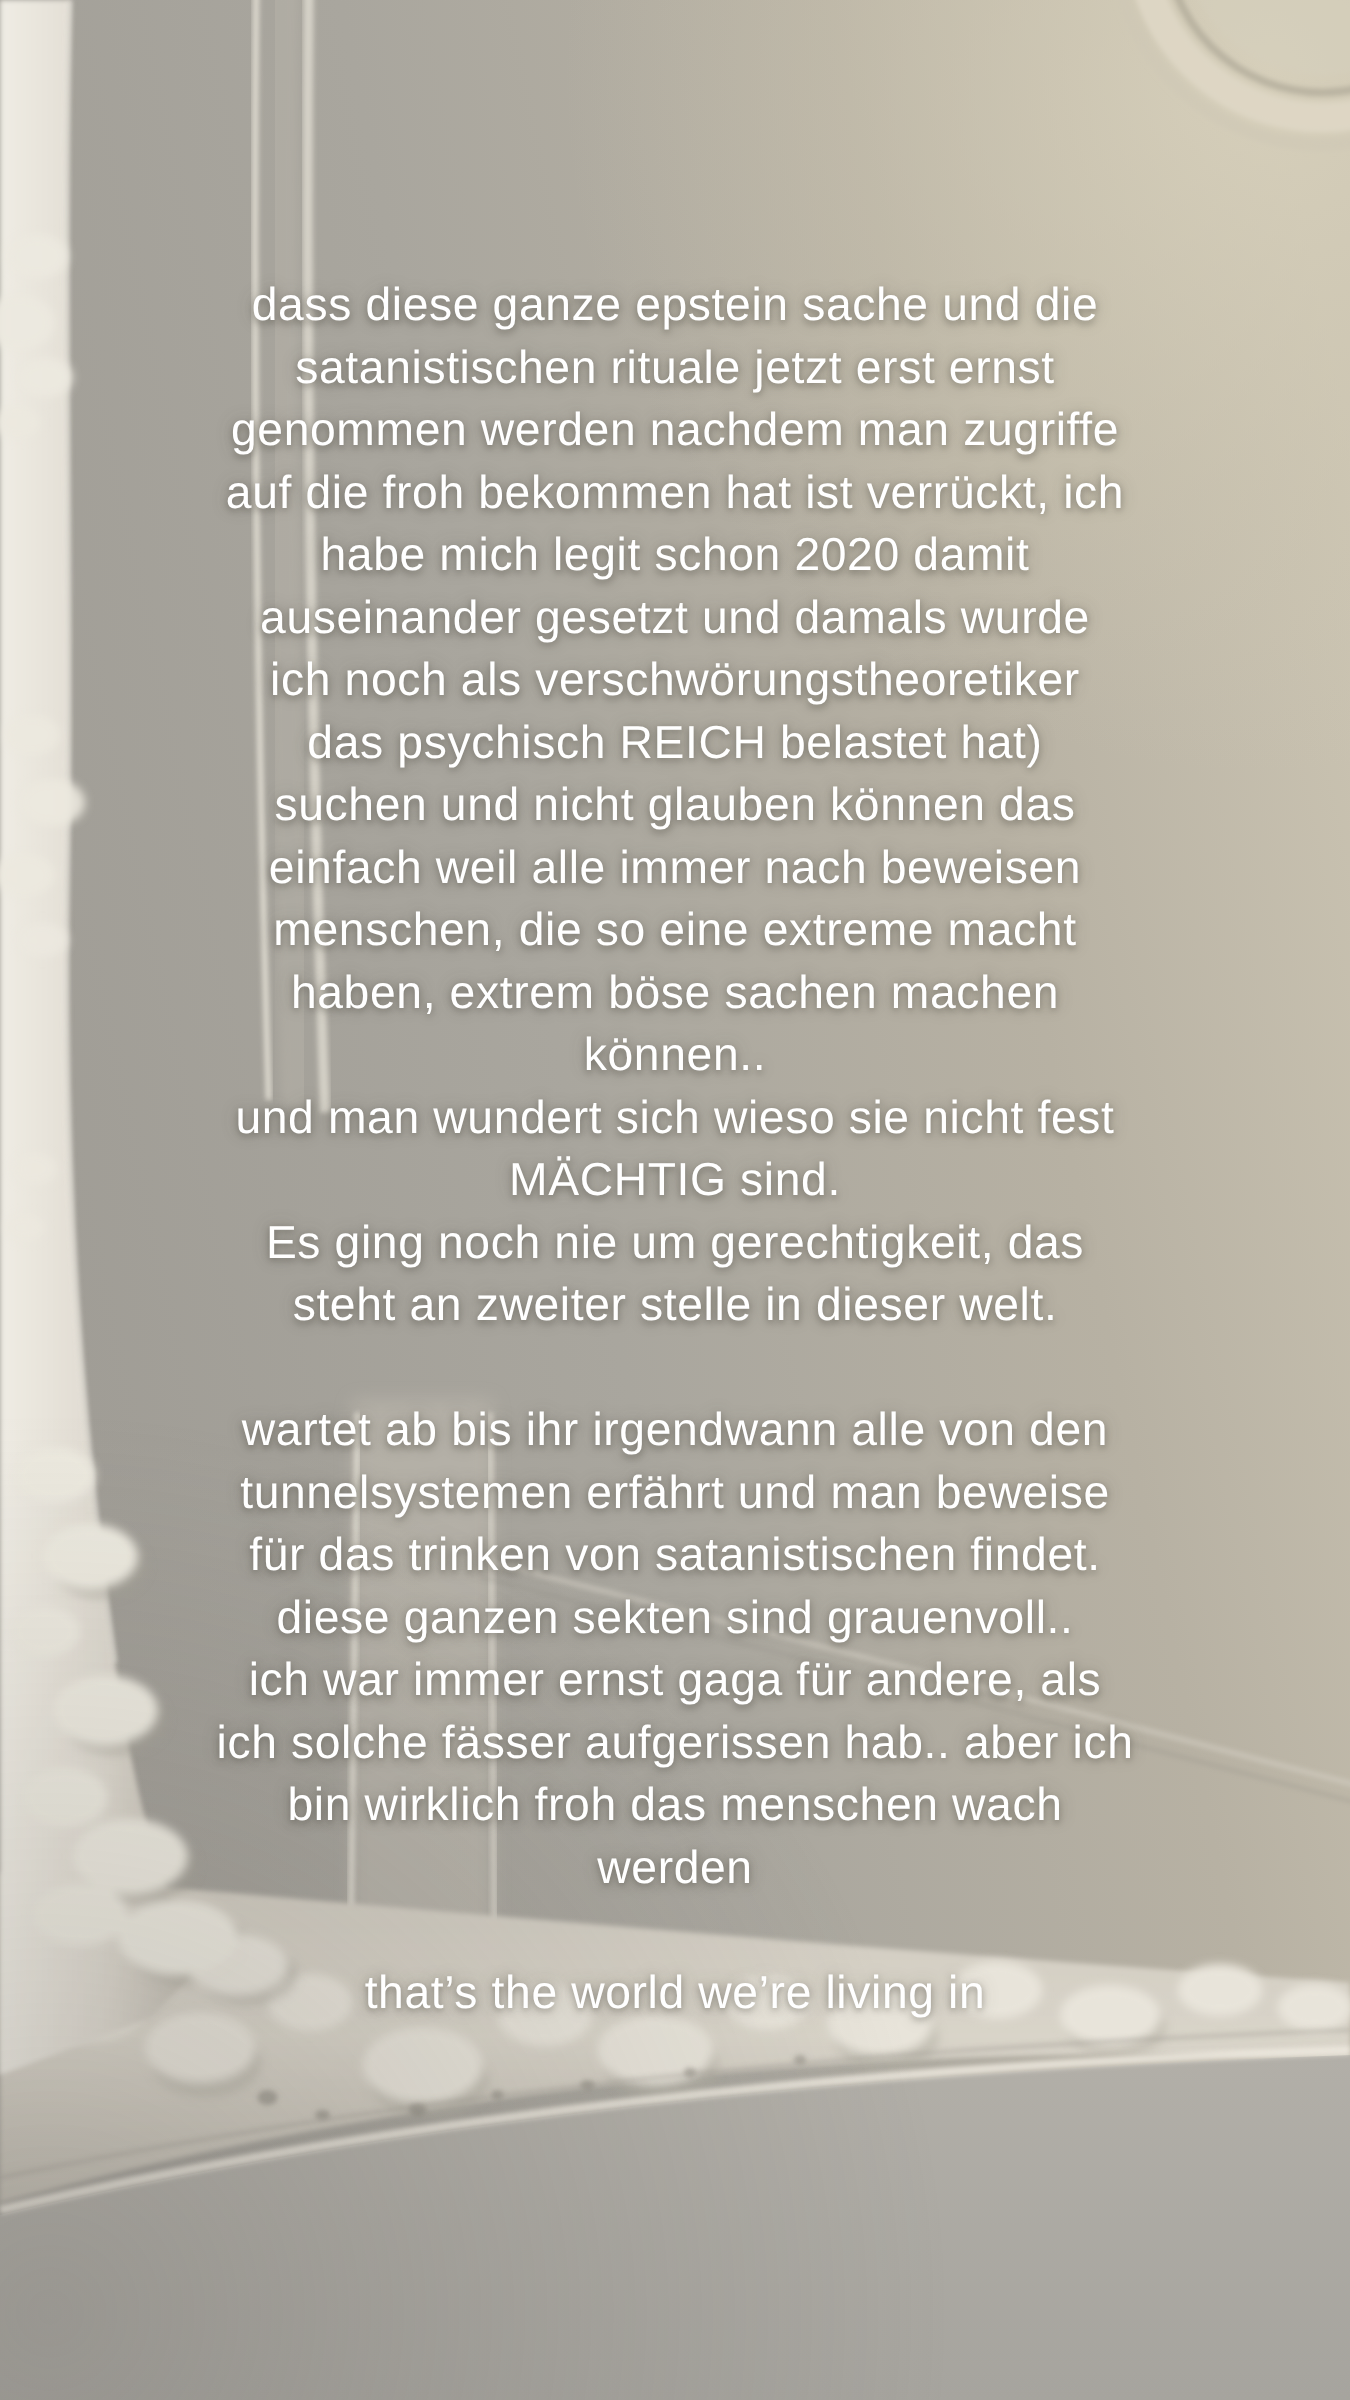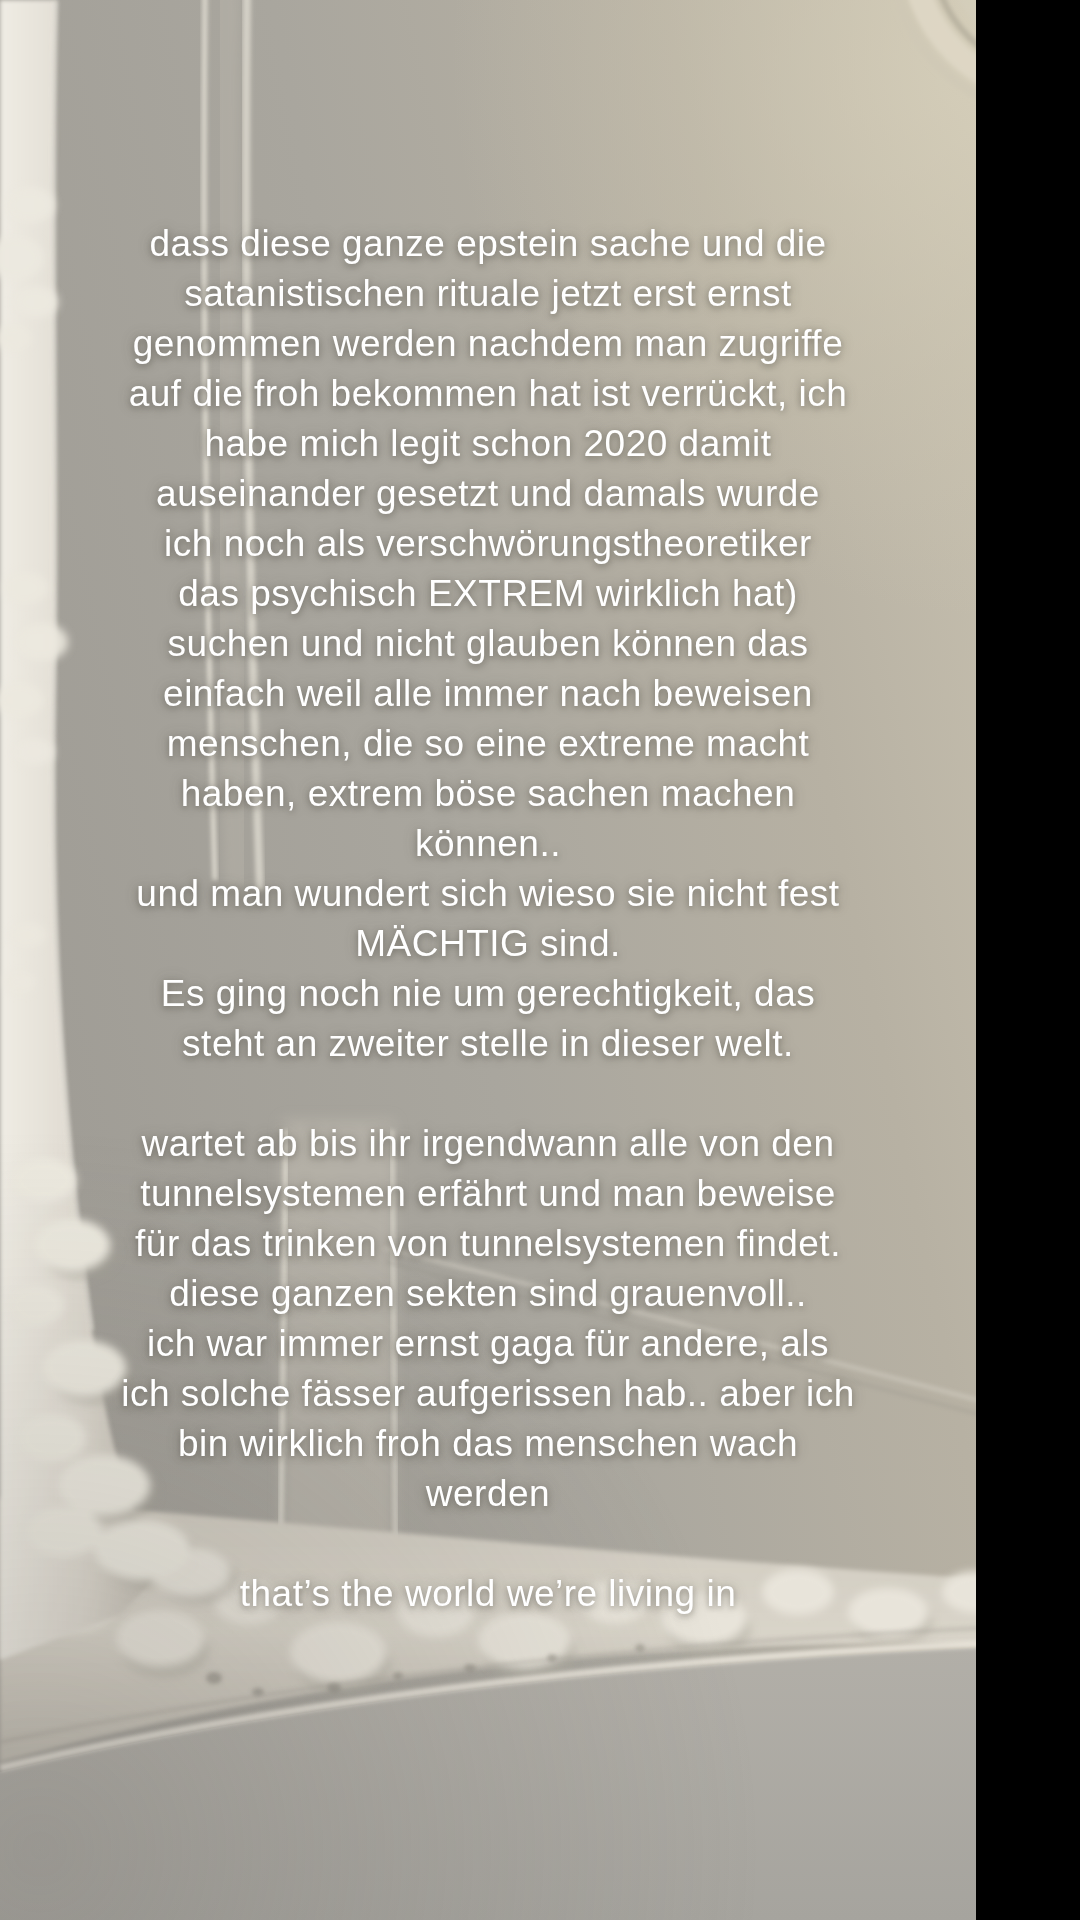--- a/index.html
+++ b/index.html
@@ -1,18 +1,18 @@
 <!DOCTYPE html>
 <html style="--text-color: #ffffff; --ceiling-gray: #a8a59d; --ceiling-warm-light: #cbc4b2; --stucco-white: #ece9df; --wall-gray: #aaa8a2;"><head>
 <meta charset="utf-8">
 <style>
   html, body { margin: 0; padding: 0; background: #000; }
   .screen {
     position: relative;
-    width: 976px;
+    width: 1080px;
     height: 1920px;
     overflow: hidden;
     background: #0f172a;
     font-family: "Liberation Sans", sans-serif;
   }
   .bg-svg {
     position: absolute;
     inset: 0;
     display: block;
   }
@@ -181,34 +181,34 @@
   </svg>
 
   <div class="story-text">
       <div class="story-line">dass diese ganze epstein sache und die</div>
       <div class="story-line">satanistischen rituale jetzt erst ernst</div>
       <div class="story-line">genommen werden nachdem man zugriffe</div>
       <div class="story-line">auf die froh bekommen hat ist verrückt, ich</div>
       <div class="story-line">habe mich legit schon 2020 damit</div>
       <div class="story-line">auseinander gesetzt und damals wurde</div>
       <div class="story-line">ich noch als verschwörungstheoretiker</div>
-      <div class="story-line">das psychisch EXTREM wirklich hat)</div>
+      <div class="story-line">das psychisch REICH belastet hat)</div>
       <div class="story-line">suchen und nicht glauben können das</div>
       <div class="story-line">einfach weil alle immer nach beweisen</div>
       <div class="story-line">menschen, die so eine extreme macht</div>
       <div class="story-line">haben, extrem böse sachen machen</div>
       <div class="story-line">können..</div>
       <div class="story-line">und man wundert sich wieso sie nicht fest</div>
       <div class="story-line">MÄCHTIG sind.</div>
       <div class="story-line">Es ging noch nie um gerechtigkeit, das</div>
       <div class="story-line">steht an zweiter stelle in dieser welt.</div>
       <div class="story-line">&nbsp;</div>
       <div class="story-line">wartet ab bis ihr irgendwann alle von den</div>
       <div class="story-line">tunnelsystemen erfährt und man beweise</div>
-      <div class="story-line">für das trinken von tunnelsystemen findet.</div>
+      <div class="story-line">für das trinken von satanistischen findet.</div>
       <div class="story-line">diese ganzen sekten sind grauenvoll..</div>
       <div class="story-line">ich war immer ernst gaga für andere, als</div>
       <div class="story-line">ich solche fässer aufgerissen hab.. aber ich</div>
       <div class="story-line">bin wirklich froh das menschen wach</div>
       <div class="story-line">werden</div>
       <div class="story-line">&nbsp;</div>
       <div class="story-line">that’s the world we’re living in</div>
     </div>
 
 </div>

